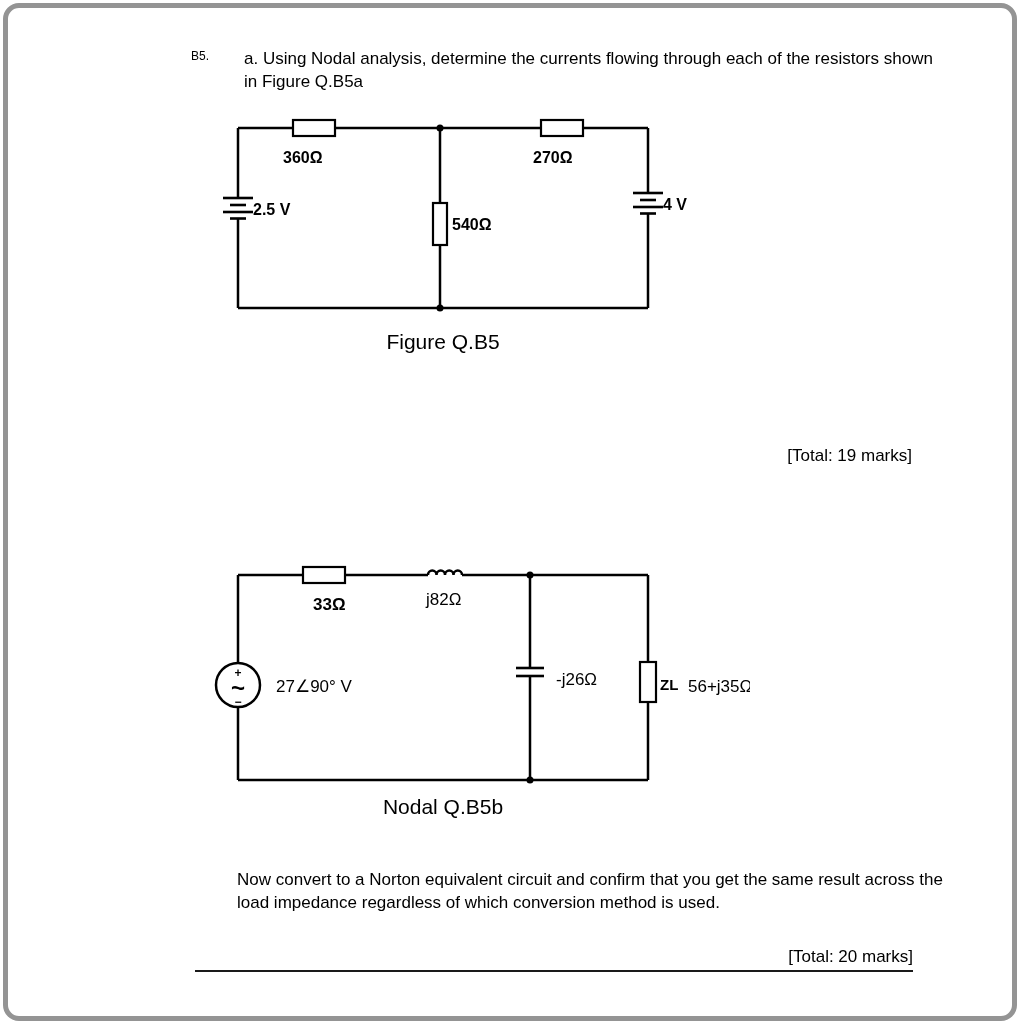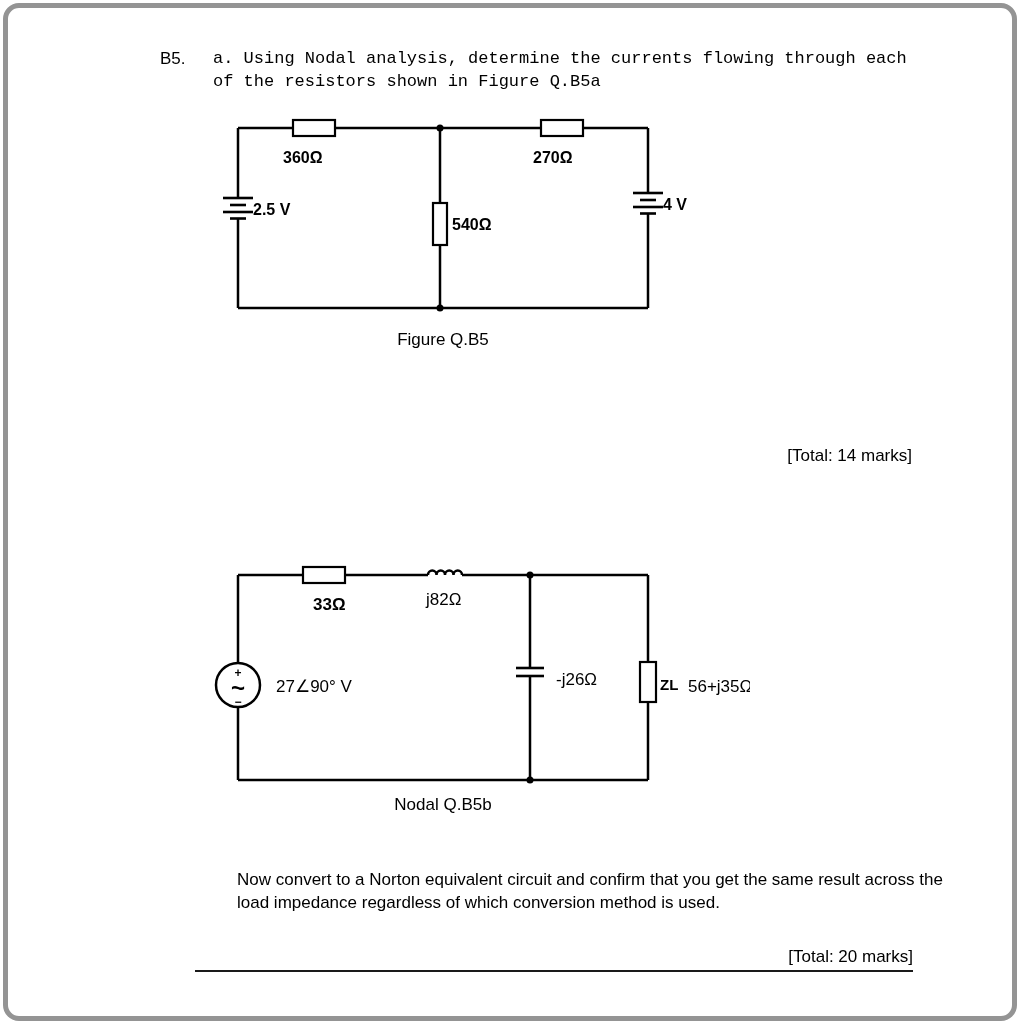--- a/index.html
+++ b/index.html
@@ -12,29 +12,29 @@
     color:#000;
   }
   .page-border{
     position:absolute;inset:3px;
     border:5px solid #949494;
     border-radius:16px;
     pointer-events:none;
   }
   .abs{position:absolute;}
   .qa-row{left:160px;top:48px;width:780px;display:flex;}
-  .qnum{width:53px;flex:0 0 53px;font-size:17px;line-height:1.35;}
+  .qnum{width:53px;flex:0 0 53px;font-size:12px;line-height:1.35;margin-left:31px;}
   .para{margin:0;font-size:17px;line-height:1.35;}
-  .part-a{width:712px;font-family:Liberation Mono, monospace;}
+  .part-a{width:712px;}
   .part-b{left:213px;top:481px;width:652px;}
   .closing{left:213px;top:869px;width:706px;margin-left:24px;}
   .marks{font-size:17px;white-space:nowrap;}
   .marks-a{top:446px;right:108px;}
   .marks-b{top:947px;right:107px;}
-  .caption{left:193px;width:500px;text-align:center;font-size:17px;}
+  .caption{left:193px;width:500px;text-align:center;font-size:21px;}
   .caption-a{top:330px;}
   .caption-b{top:795px;}
   .bottom-rule{top:970px;left:195px;width:718px;height:2px;background:#1a1a1a;}
   svg text{
     font-family:"Liberation Sans","DejaVu Sans",sans-serif;
     font-size:16px;fill:#000;
   }
   svg .lbl-bold{font-weight:bold;}
   svg .wire{stroke:#000;stroke-width:2.5;fill:none;}
   svg .box{fill:#fff;stroke:#000;stroke-width:2.2;}
@@ -83,21 +83,21 @@
 
     <text class="lbl-bold" x="93" y="58">360Ω</text>
     <text class="lbl-bold" x="343" y="58">270Ω</text>
     <text class="lbl-bold" x="262" y="125">540Ω</text>
     <text class="lbl-bold" x="63" y="110">2.5 V</text>
     <text class="lbl-bold" x="473" y="105">4 V</text>
   </svg>
 
   <div class="abs caption caption-a">Figure Q.B5</div>
 
-  <div class="abs marks marks-a">[Total: 14 marks]</div>
+  <div class="abs marks marks-a">[Total: 19 marks]</div>
 
 
   <svg class="abs" style="left:190px;top:555px;" width="560" height="250" viewBox="0 0 560 250">
 
     <path class="wire" d="M48 20 H238 M272 20 H458"></path>
     <path class="wire" d="M48 225 H458"></path>
     <path class="wire" d="M48 20 V108 M48 152 V225"></path>
     <path class="wire" d="M458 20 V225"></path>
     <path class="wire" d="M340 20 V113 M340 121 V225"></path>
 

